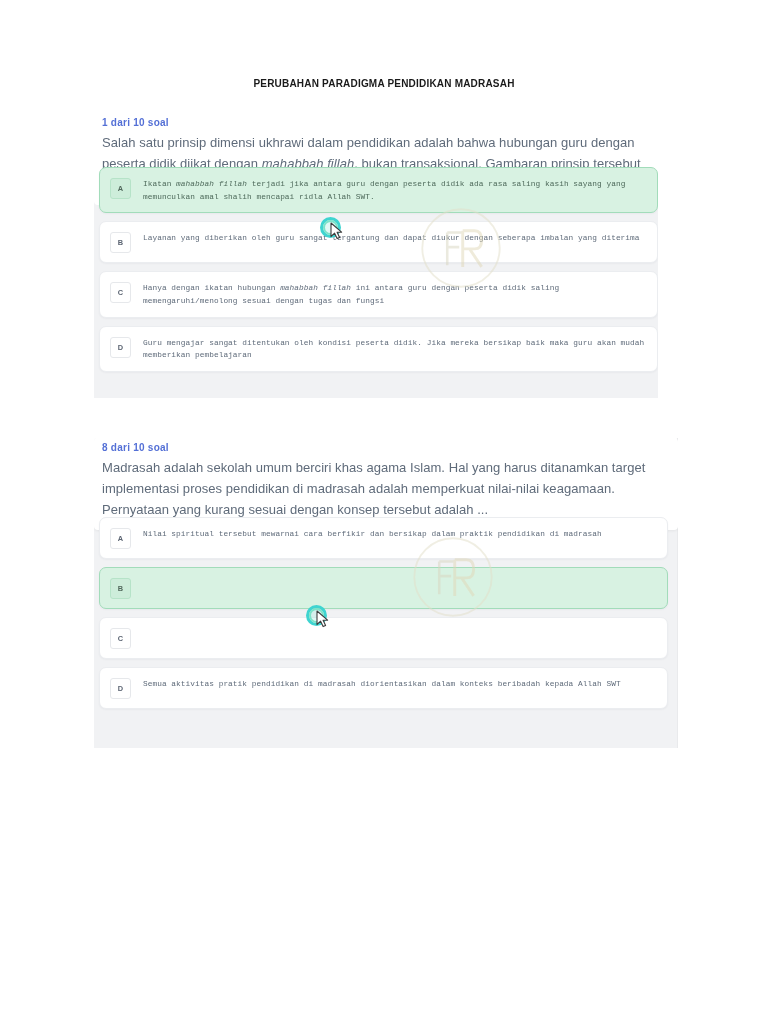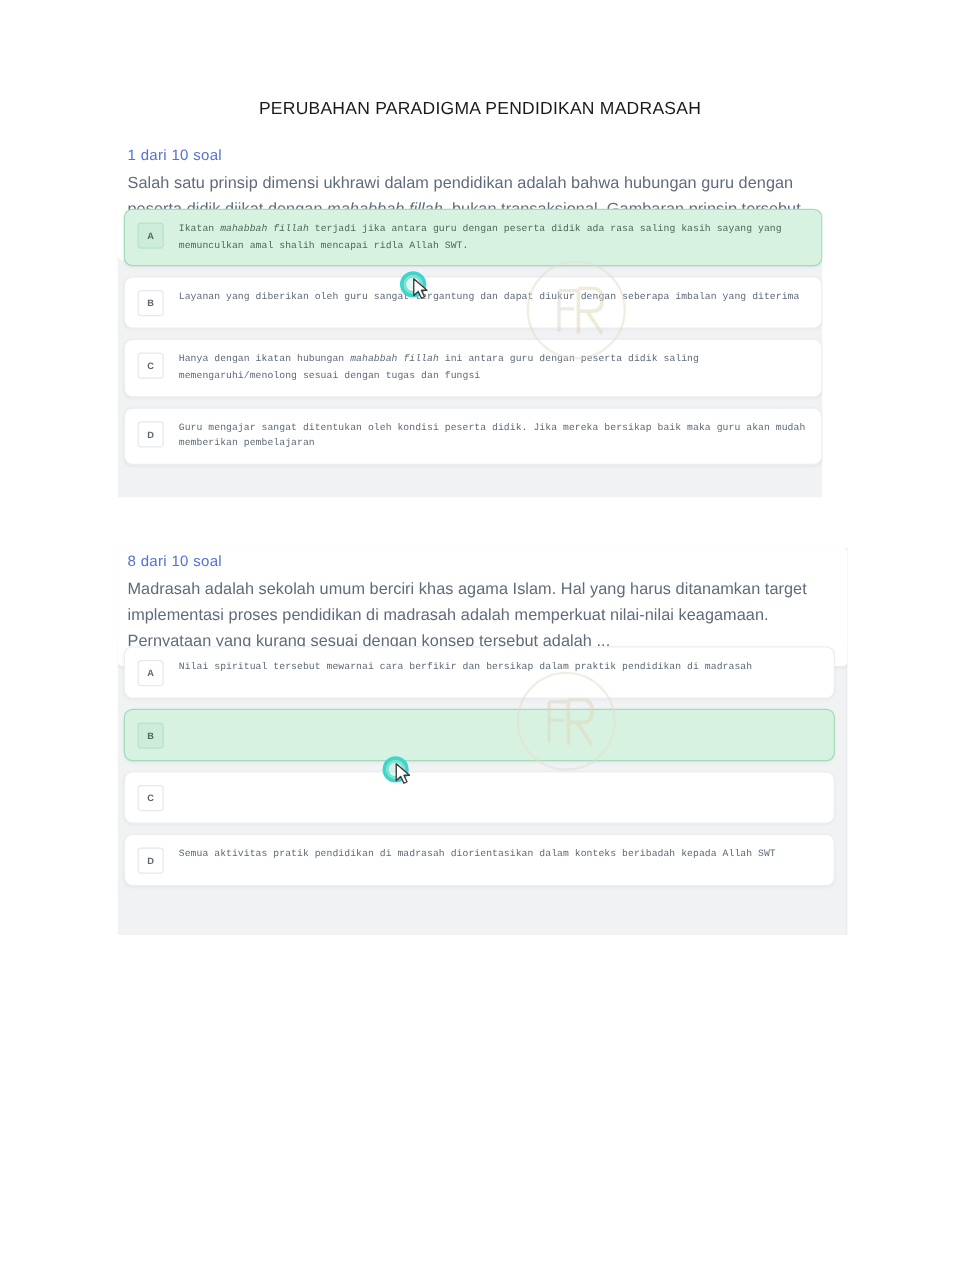--- a/index.html
+++ b/index.html
@@ -19,22 +19,22 @@
     background: #ffffff;
   }
 
   
   .doc-title {
     position: absolute;
     top: 78px;
     left: 0;
     width: 768px;
     text-align: center;
-    font-size: 14px;
-    font-weight: normal;
+    font-size: 10px;
+    font-weight: bold;
     letter-spacing: 0.2px;
     color: #1a1a1a;
     font-family: "Liberation Sans", sans-serif;
   }
 
   
   .shot {
     position: absolute;
     background: #ffffff;
     overflow: hidden;
@@ -49,22 +49,22 @@
     left: 0;
     top: 0;
     background: #ffffff;
     border-radius: 4px;
     padding: 4px 12px 10px 8px;
   }
   #shot-1 .prompt { width: 564px; }
   #shot-2 .prompt { width: 584px; box-shadow: 0 1px 3px rgba(0,0,0,0.06); }
 
   .prompt-label {
-    font-size: 12px;
-    font-weight: normal;
+    font-size: 10px;
+    font-weight: bold;
     color: #5470d6;
     letter-spacing: 0.25px;
     margin-bottom: 4px;
   }
 
   .prompt-text {
     font-size: 13px;
     line-height: 1.62;
     color: #5f6b7a;
     letter-spacing: 0.05px;

